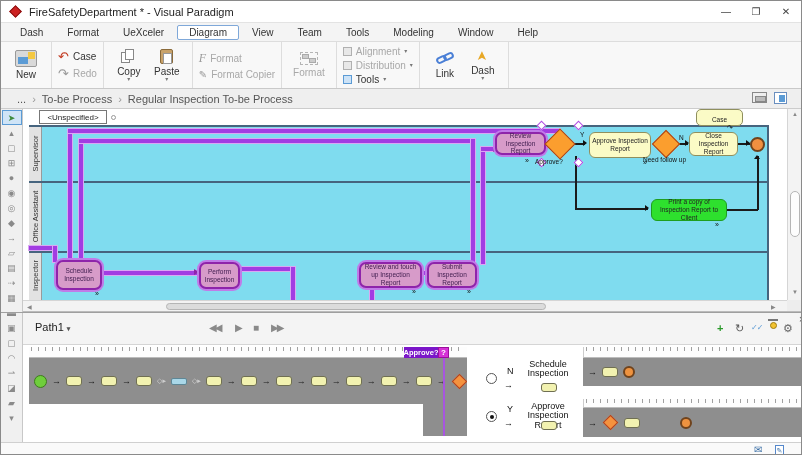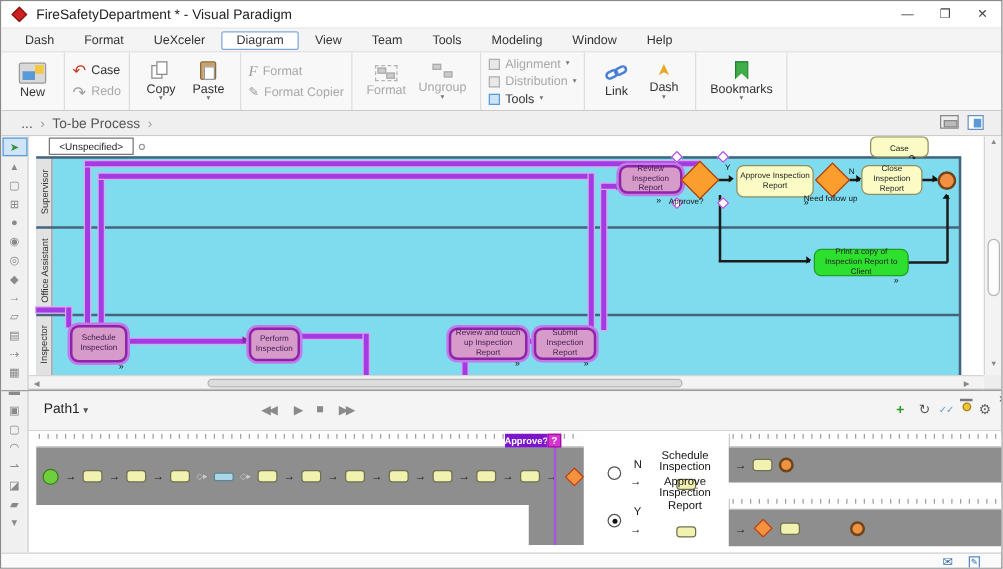--- a/index.html
+++ b/index.html
@@ -200,28 +200,20 @@
       </div>
     </div>
     <div class="rgroup">
       <div class="rbtn dis">
         <span class="ic-grp">
             <i></i>
             <i></i>
           </span>
         <span class="lbl">Format</span>
       </div>
-      <div class="rbtn dis">
-        <span class="ic-ungrp">
-            <i style="left:1px;top:1px"></i>
-            <i style="right:1px;bottom:1px"></i>
-          </span>
-        <span class="lbl">Ungroup</span>
-          <span class="chev">▾</span>
-      </div>
     </div>
     <div class="rgroup">
       <div class="stack">
         <div class="srow dis">
             <span class="mini"></span>
             <span>Alignment</span>
             <span class="chev">▾</span>
           </div>
         <div class="srow dis">
             <span class="mini"></span>
@@ -242,34 +234,28 @@
             <i></i>
           </span>
         <span class="lbl">Link</span>
       </div>
       <div class="rbtn">
         <span class="ic-jump">➤</span>
         <span class="lbl">Dash</span>
           <span class="chev">▾</span>
       </div>
     </div>
-    <div class="rgroup">
-      <div class="rbtn">
-        <span class="ic-bm"></span>
-        <span class="lbl">Bookmarks</span>
-          <span class="chev">▾</span>
-      </div>
-    </div>
   </div>
 
   <div class="crumbbar">
     <span class="crumb">...</span>
     <span class="crumb-sep">›</span>
     <span class="crumb">To-be Process</span>
     <span class="crumb-sep">›</span>
+    <span class="crumb">Regular Inspection To-be Process</span>
     <span class="crumb-icons">
       <span class="ci1"></span>
       <span class="ci2"></span>
     </span>
   </div>
 
   <div class="palette">
       <div class="pal sel">➤</div>
       <div class="pal">▴</div>
       <div class="pal">▢</div>
@@ -507,21 +493,21 @@
 
     <div class="decision">
       <span class="radio" style="left:17px;top:28px"></span>
       <span class="dk" style="left:38px;top:21px">N</span>
       <span class="dk" style="left:35px;top:35px">→</span>
       <div class="dlabel" style="left:48px;top:15px"><span>Schedule</span><br><span>Inspection</span></div>
       <span class="dtask" style="left:72px;top:38px"></span>
       <span class="radio on" style="left:17px;top:66px"></span>
       <span class="dk" style="left:38px;top:59px">Y</span>
       <span class="dk" style="left:35px;top:73px">→</span>
-      <div class="dlabel" style="left:48px;top:36px"><span>Approve</span><br><span>Inspection Report</span></div>
+      <div class="dlabel" style="left:48px;top:57px"><span>Approve</span><br><span>Inspection Report</span></div>
       <span class="dtask" style="left:72px;top:76px"></span>
     </div>
 
     <div class="ruler" style="left:560px;top:2px;width:220px;height:11px;border-left:1px solid #ccc">
         <i></i>
         <i></i>
         <i></i>
         <i></i>
         <i></i>
         <i></i>

